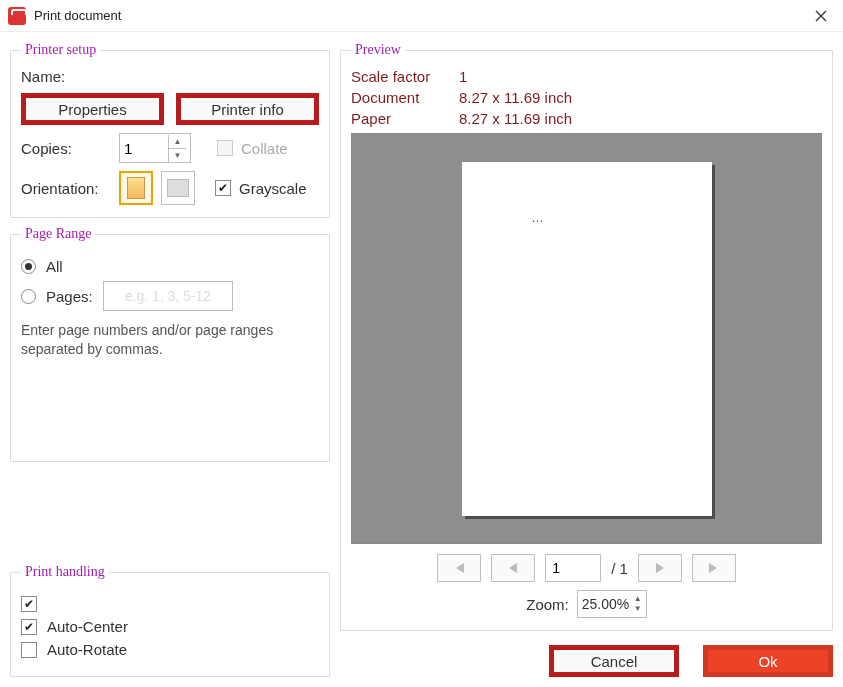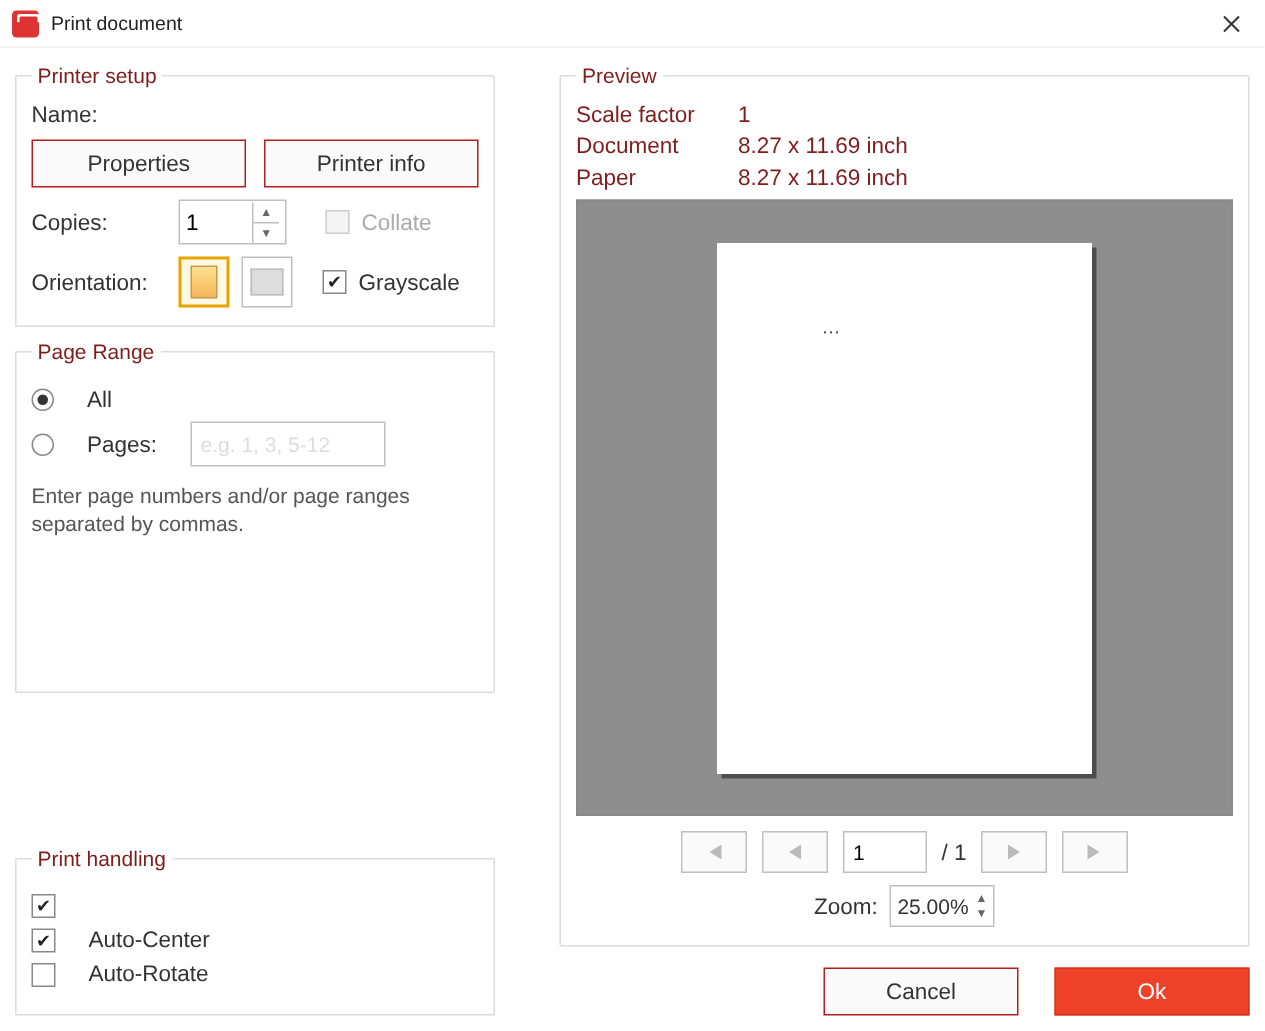--- a/index.html
+++ b/index.html
@@ -6,61 +6,61 @@
   html,body { margin:0; padding:0; background:#fff; width:843px; height:687px; overflow:hidden; color:#333; }
   .titlebar { height:32px; display:flex; align-items:center; padding:0 8px; border-bottom:1px solid #eee; }
   .titlebar .app-icon { width:18px; height:18px; background:#d33; border-radius:3px; position:relative; margin-right:8px; }
   .titlebar .app-icon::before { content:""; position:absolute; left:3px; top:2px; width:12px; height:4px; border:2px solid #fff; border-bottom:none; border-radius:3px 3px 0 0; }
   .titlebar .title { font-size:13px; color:#222; flex:1; }
   .titlebar .close { width:28px; height:28px; display:flex; align-items:center; justify-content:center; cursor:pointer; font-size:14px;}
   .body { display:flex; gap:10px; padding:10px; height:calc(100% - 32px); }
   .left { width:320px; display:flex; flex-direction:column; gap:8px; }
   .right { flex:1; display:flex; flex-direction:column; }
   fieldset { border:1px solid #dcdcdc; border-radius:1px; padding:10px 10px 12px 10px; margin:0; position:relative; }
-  legend { font-size:14px; color:#7f1d1d; padding:0 4px; }
+  legend { font-size:14px; color:#a21caf; padding:0 4px;font-family:Liberation Serif, serif; }
   .row { display:flex; align-items:center; gap:8px; margin-top:8px; }
   .row:first-of-type { margin-top:0;gap:48px; }
   .lbl { font-size:15px; color:#333; }
   .select-hl { flex:1; height:32px; border:3px solid #fbe300; background:#fffb7a; display:flex; align-items:center; padding:0 8px; margin-left: 4px; font-size:15px; color:#222; cursor:pointer; position:relative; }
   .select-hl .chev { margin-left:auto; }
-  .btn { height:32px; border:1px solid #b91c1c; background:#fafafa; font-size:15px; color:#333; cursor:pointer; display:flex; align-items:center; justify-content:center; }
+  .btn { height:32px; border:5px solid #b91c1c; background:#fafafa; font-size:15px; color:#333; cursor:pointer; display:flex; align-items:center; justify-content:center; }
   .btn-half { flex:1 1 0; }
   .num-input { width:72px; height:30px; border:1px solid #bfbfbf; display:flex; align-items:center; }
   .num-input input { width:48px; border:none; outline:none; font-size:15px; padding:0 4px; background:transparent; }
   .spin { display:flex; flex-direction:column; width:18px; border-left:1px solid #bfbfbf; }
   .spin div { flex:1; text-align:center; font-size:8px; line-height:13px; cursor:pointer; color:#666; }
   .spin div:first-child{ border-bottom:1px solid #bfbfbf;}
   .cb { width:16px; height:16px; border:1px solid #888; background:#fff; display:inline-flex; align-items:center; justify-content:center; cursor:pointer; font-size:12px; color:#222; }
   .cb.disabled{ background:#f5f5f5; border-color:#ccc;}
   .radio { width:15px; height:15px; border:1px solid #888; border-radius:50%; display:inline-flex; align-items:center; justify-content:center; cursor:pointer; background:#fff;}
   .radio .dot{ width:7px;height:7px;border-radius:50%;background:#333;}
   .orient-btn { width:34px; height:34px; border:1px solid #bfbfbf; background:#fff; display:flex; align-items:center; justify-content:center; cursor:pointer;}
   .orient-btn.selected{ border:2px solid #e8a400; background:#fff8e5;}
   .orient-icon{ width:18px;height:22px;background:linear-gradient(#ffe091,#f5b759);border:1px solid #c59c4b;}
   .orient-icon.gray-ic{ background:#ddd;border-color:#bbb; width:22px;height:18px;}
-  .pages-input { width:130px; height:30px; border:1px solid #bfbfbf; padding:0 6px; font-size:14px; color:#bbb; background:#fff; }
+  .pages-input { width:130px; height:30px; border:1px solid #bfbfbf; padding:0 21px; font-size:14px; color:#bbb; background:#fff; }
   .pages-input::placeholder{ color:#ddd; }
   .hint { font-size:14px; color:#555; margin-top:10px; line-height:1.35; }
   .spacer { flex:1; }
   .pr-row{ display:flex; gap:8px; font-size:15px; color:#7f1d1d; margin-bottom:4px; }
   .pr-row .k{ width:100px; }
   .preview-box{ flex:1; min-height:0; border:1px solid #888; background:#8e8e8e; display:flex; align-items:center; justify-content:center; margin-top:2px;}
   .page{ width:250px; height:354px; background:#fff; box-shadow:3px 3px 0 rgba(0,0,0,0.45); position:relative;}
   .page .mark{ position:absolute; top:52px; left:70px; font-size:12px; color:#555;}
   .nav-row{ display:flex; gap:10px; align-items:center; justify-content:center; margin-top:10px;}
   .nav-btn{ width:44px; height:28px; border:1px solid #bfbfbf; background:#fafafa; display:flex; align-items:center; justify-content:center; cursor:pointer; color:#888; font-size:12px;}
   .nav-btn.disabled{ color:#bbb;}
   .page-input{ width:56px; height:28px; border:1px solid #bfbfbf; text-align:left; padding:0 6px; font-size:14px;}
   .zoom-row{ display:flex; gap:8px; align-items:center; justify-content:center; margin-top:8px;}
   .zoom-input{ width:70px; height:28px; border:1px solid #bfbfbf; display:flex; align-items:center; padding:0 4px; font-size:14px;}
   .zoom-input .zspin { margin-left:auto; display:flex; flex-direction:column; font-size:8px; line-height:10px; color:#666;}
   .footer{ display:flex; gap:24px; justify-content:flex-end; margin-top:14px;}
   .footer .btn{ width:130px;}
   .footer .ok{ background:#ed4128; border-color:#d23821; color:#fff;}
-  .pg-range-row{display:flex;align-items:center;gap:22px;margin:6px 0;}
+  .pg-range-row{display:flex;align-items:center;gap:10px;margin:6px 0;}
   svg{display:block;}
 </style>
 </head>
 <body>
 
 <div class="titlebar">
   <div class="app-icon"></div>
   <div class="title">Print document</div>
   <div class="close">
     <svg width="12" height="12" viewBox="0 0 12 12">
@@ -136,21 +136,21 @@
         <span class="lbl">Auto-Center</span>
       </div>
       <div class="pg-range-row">
         <span class="cb"></span>
         <span class="lbl">Auto-Rotate</span>
       </div>
     </fieldset>
   </div>
 
   <div class="right">
-    <fieldset style="flex:1; display:flex; flex-direction:column;margin-left:33px;">
+    <fieldset style="flex:1; display:flex; flex-direction:column;">
       <legend>Preview</legend>
       <div class="pr-row">
         <span class="k">Scale factor</span>
         <span>1</span>
       </div>
       <div class="pr-row">
         <span class="k">Document</span>
         <span>8.27 x 11.69 inch</span>
       </div>
       <div class="pr-row">

